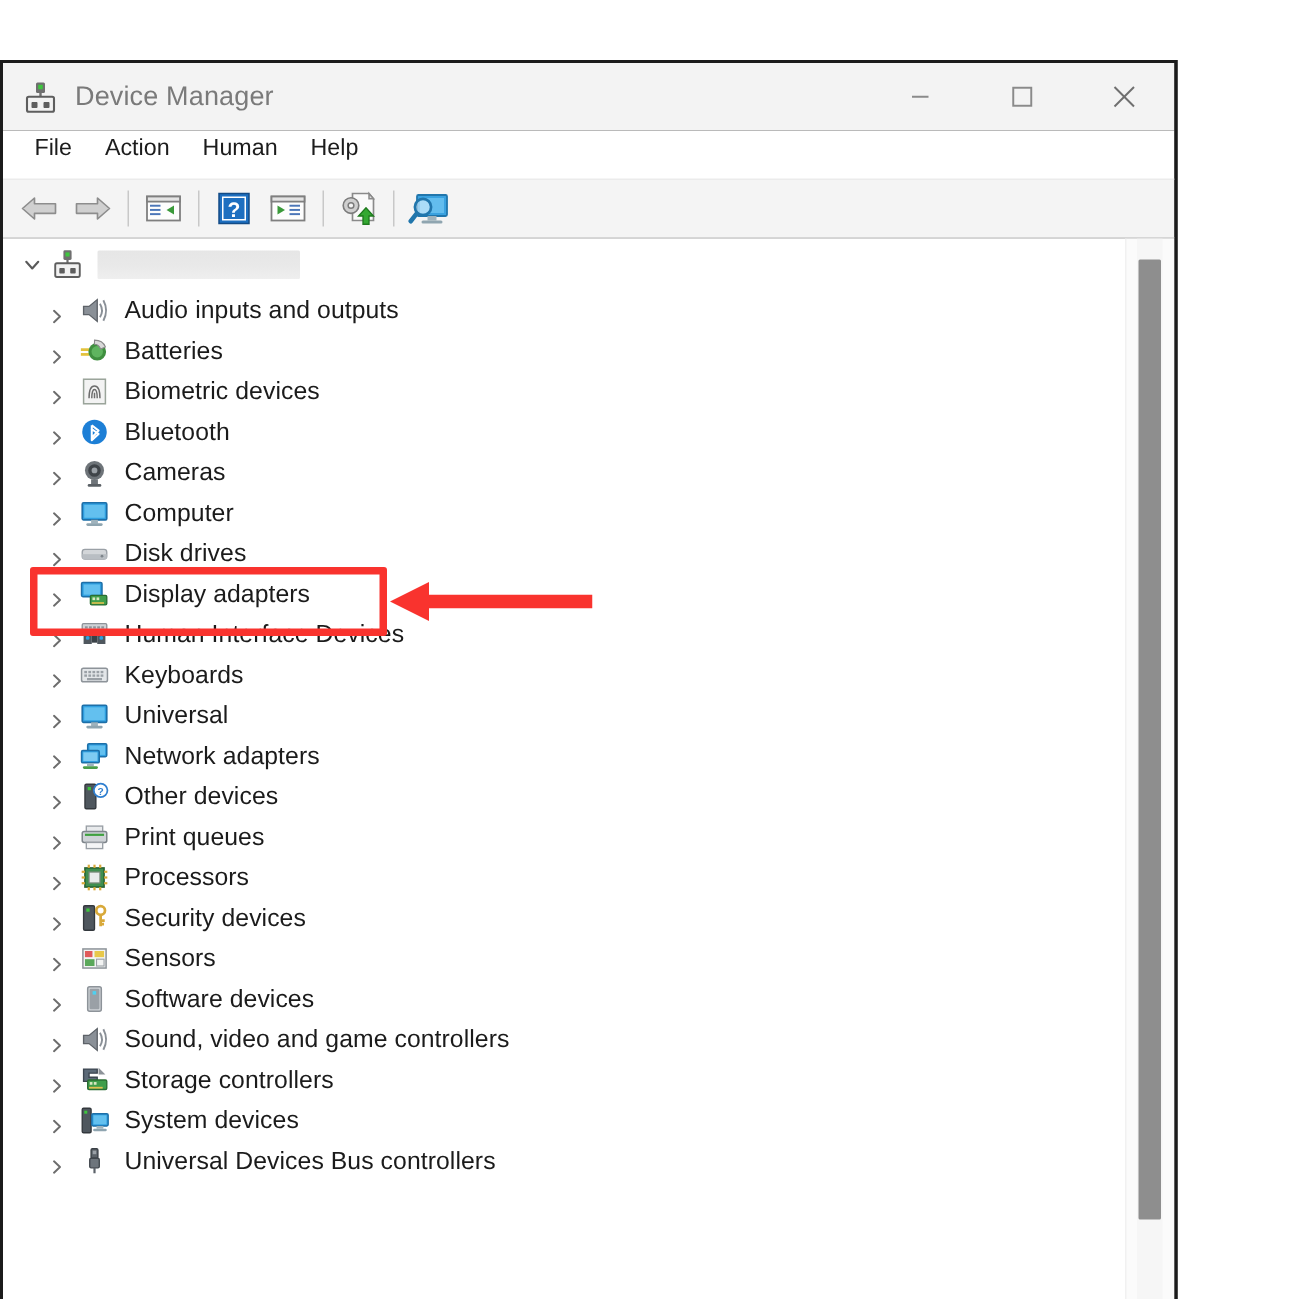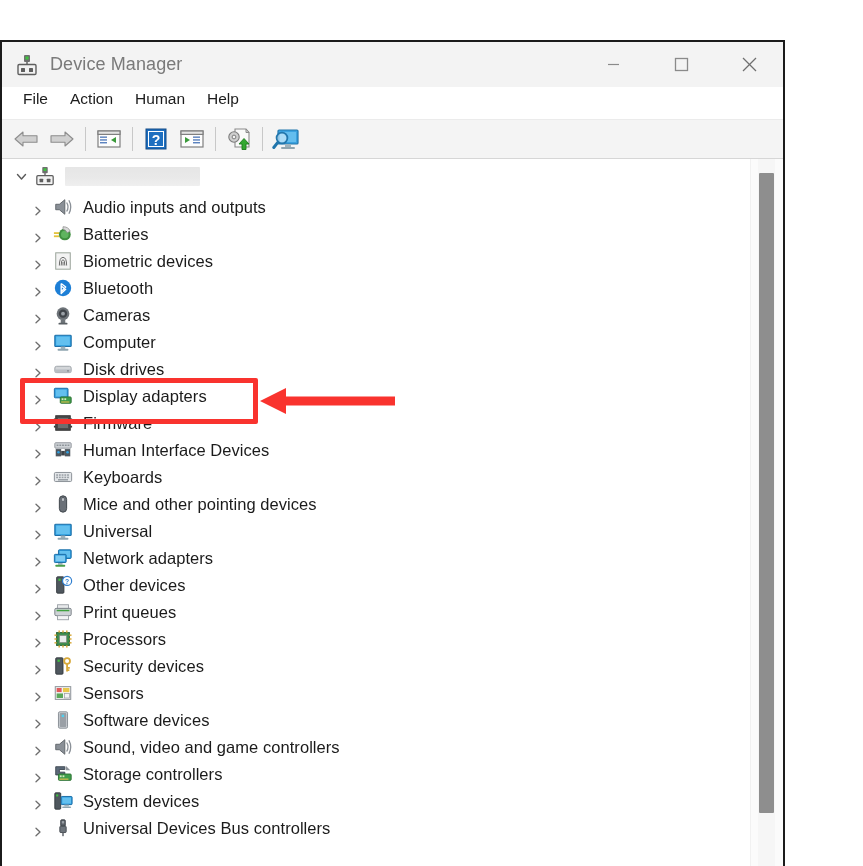--- a/index.html
+++ b/index.html
@@ -462,42 +462,20 @@
             <span class="row-label">Display adapters</span>
           </div>
           <div class="row child">
             <span class="chev">
               <svg width="12" height="12" viewBox="0 0 12 12">
                 <polyline points="4,2.2 8,6 4,9.8" fill="none" stroke="#6d6d6d" stroke-width="1.3" stroke-linecap="round" stroke-linejoin="round"></polyline>
               </svg>
             </span>
             <span class="row-icon">
               <svg width="20" height="20" viewBox="0 0 22 22">
-                <rect x="3" y="3" width="16" height="16" fill="#4a4a4a" stroke="#2f2f2f" stroke-width="1"></rect>
-                <rect x="5.5" y="5.5" width="11" height="11" fill="#6e6e6e"></rect>
-                <g fill="#3a3a3a">
-                  <rect x="1" y="6" width="2" height="2"></rect>
-                  <rect x="1" y="10" width="2" height="2"></rect>
-                  <rect x="1" y="14" width="2" height="2"></rect>
-                  <rect x="19" y="6" width="2" height="2"></rect>
-                  <rect x="19" y="10" width="2" height="2"></rect>
-                  <rect x="19" y="14" width="2" height="2"></rect>
-                </g>
-              </svg>
-            </span>
-            <span class="row-label">Firmware</span>
-          </div>
-          <div class="row child">
-            <span class="chev">
-              <svg width="12" height="12" viewBox="0 0 12 12">
-                <polyline points="4,2.2 8,6 4,9.8" fill="none" stroke="#6d6d6d" stroke-width="1.3" stroke-linecap="round" stroke-linejoin="round"></polyline>
-              </svg>
-            </span>
-            <span class="row-icon">
-              <svg width="20" height="20" viewBox="0 0 22 22">
                 <rect x="2" y="3" width="18" height="6" rx="1" fill="#cfd3d7" stroke="#8d9399" stroke-width="1"></rect>
                 <g fill="#8d9399">
                   <rect x="4" y="5" width="2" height="1.6"></rect>
                   <rect x="7" y="5" width="2" height="1.6"></rect>
                   <rect x="10" y="5" width="2" height="1.6"></rect>
                   <rect x="13" y="5" width="2" height="1.6"></rect>
                   <rect x="16" y="5" width="2" height="1.6"></rect>
                 </g>
                 <path d="M3 10 h6 v8 h-6 z" fill="#4f575e"></path>
                 <path d="M13 10 h6 v8 h-6 z" fill="#4f575e"></path>
@@ -526,35 +504,20 @@
                   <rect x="3.5" y="10.6" width="2" height="1.7"></rect>
                   <rect x="6.5" y="10.6" width="2" height="1.7"></rect>
                   <rect x="9.5" y="10.6" width="2" height="1.7"></rect>
                   <rect x="12.5" y="10.6" width="2" height="1.7"></rect>
                   <rect x="15.5" y="10.6" width="2" height="1.7"></rect>
                   <rect x="5.5" y="13.2" width="11" height="1.7"></rect>
                 </g>
               </svg>
             </span>
             <span class="row-label">Keyboards</span>
-          </div>
-          <div class="row child">
-            <span class="chev">
-              <svg width="12" height="12" viewBox="0 0 12 12">
-                <polyline points="4,2.2 8,6 4,9.8" fill="none" stroke="#6d6d6d" stroke-width="1.3" stroke-linecap="round" stroke-linejoin="round"></polyline>
-              </svg>
-            </span>
-            <span class="row-icon">
-              <svg width="20" height="20" viewBox="0 0 22 22">
-                <rect x="7" y="2" width="8" height="18" rx="4" fill="#6a7077" stroke="#41474d" stroke-width="1.1"></rect>
-                <line x1="11" y1="3.5" x2="11" y2="8" stroke="#3a4046" stroke-width="1.1"></line>
-                <rect x="10.1" y="4.5" width="1.8" height="3.4" rx=".9" fill="#d8dce0"></rect>
-              </svg>
-            </span>
-            <span class="row-label">Mice and other pointing devices</span>
           </div>
           <div class="row child">
             <span class="chev">
               <svg width="12" height="12" viewBox="0 0 12 12">
                 <polyline points="4,2.2 8,6 4,9.8" fill="none" stroke="#6d6d6d" stroke-width="1.3" stroke-linecap="round" stroke-linejoin="round"></polyline>
               </svg>
             </span>
             <span class="row-icon">
               <svg width="20" height="20" viewBox="0 0 22 22">
                 <rect x="2" y="3.5" width="18" height="12.5" rx="1" fill="#2f9fe0" stroke="#1d6fa8" stroke-width="1.2"></rect>

